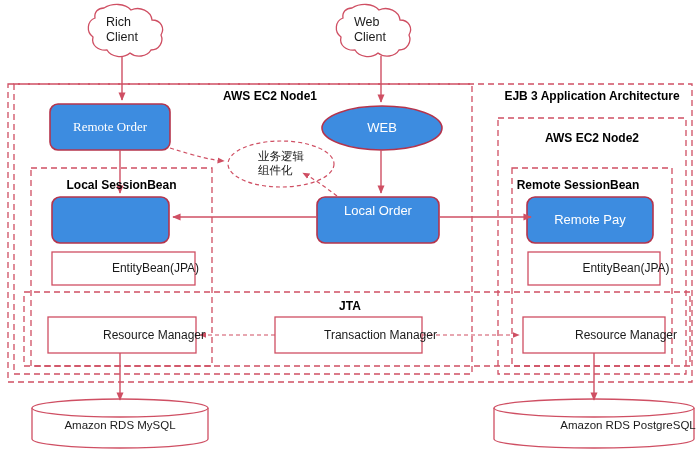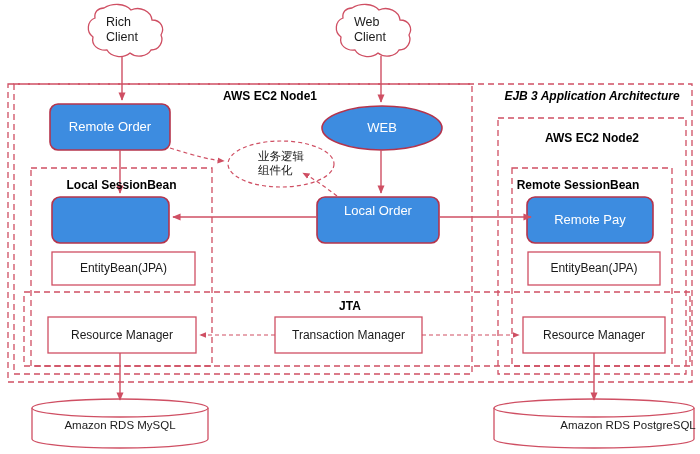--- a/index.html
+++ b/index.html
@@ -3,21 +3,21 @@
 <meta charset="utf-8">
 <style>
   html,body{margin:0;padding:0;background:#ffffff;}
   body{width:700px;height:454px;overflow:hidden;
        font-family:"Liberation Sans","DejaVu Sans",sans-serif;}
   #stage{position:relative;width:700px;height:454px;background:#fff;}
   svg#diagram{position:absolute;left:0;top:0;width:700px;height:454px;}
   .lbl{position:absolute;pointer-events:none;
        line-height:1.18;white-space:pre;}
   .lbl-white{color:#ffffff;font-size:13px;}
-  .lbl-dark{color:#1a1a1a;font-size:12px;}
+  .lbl-dark{color:#1a1a1a;font-size:12px;padding-left:32px;}
   .lbl-bold{color:#000000;font-size:12px;font-weight:bold;}
   .lbl-cn{color:#1a1a1a;font-size:11.5px;}
   .lbl-cloud{color:#1a1a1a;font-size:12.5px;}
   .lbl-db{color:#1a1a1a;font-size:11.5px;}
   .ctr{display:flex;align-items:center;justify-content:center;}
 </style>
 </head>
 <body>
 
 <div id="stage">
@@ -115,27 +115,27 @@
     <line x1="275" y1="335" x2="200" y2="335" stroke="#cf4f63" stroke-width="1.2" stroke-dasharray="4,3" marker-end="url(#arrowDash)"></line>
     <line x1="422" y1="335" x2="519" y2="335" stroke="#cf4f63" stroke-width="1.2" stroke-dasharray="4,3" marker-end="url(#arrowDash)"></line>
   </svg>
 
   <div class="lbl lbl-cloud ctr" style="left:82px;top:14px;width:80px;height:32px;">Rich
 Client</div>
   <div class="lbl lbl-cloud ctr" style="left:330px;top:14px;width:80px;height:32px;">Web
 Client</div>
 
   <div class="lbl lbl-bold ctr" style="left:190px;top:88px;width:160px;height:16px;">AWS EC2 Node1</div>
-  <div class="lbl lbl-bold ctr" style="left:486px;top:88px;width:212px;height:16px;font-style:italic;">EJB 3 Application Architecture</div>
+  <div class="lbl lbl-bold ctr" style="left:486px;top:88px;width:212px;height:16px;">EJB 3 Application Architecture</div>
   <div class="lbl lbl-bold ctr" style="left:498px;top:130px;width:188px;height:16px;">AWS EC2 Node2</div>
   <div class="lbl lbl-bold ctr" style="left:31px;top:177px;width:181px;height:16px;">Local SessionBean</div>
   <div class="lbl lbl-bold ctr" style="left:498px;top:177px;width:160px;height:16px;">Remote SessionBean</div>
   <div class="lbl lbl-bold ctr" style="left:310px;top:298px;width:80px;height:16px;">JTA</div>
 
-  <div class="lbl lbl-white ctr" style="left:50px;top:104px;width:120px;height:46px;">Remote Order</div>
+  <div class="lbl lbl-white ctr" style="left:50px;top:104px;width:120px;height:46px;font-family:Liberation Serif, serif;">Remote Order</div>
   <div class="lbl lbl-white ctr" style="left:317px;top:188px;width:122px;height:46px;">Local Order</div>
   <div class="lbl lbl-white ctr" style="left:527px;top:197px;width:126px;height:46px;">Remote Pay</div>
   <div class="lbl lbl-white ctr" style="left:322px;top:106px;width:120px;height:44px;">WEB</div>
 
   <div class="lbl lbl-dark ctr" style="left:52px;top:252px;width:143px;height:33px;">EntityBean(JPA)</div>
   <div class="lbl lbl-dark ctr" style="left:528px;top:252px;width:132px;height:33px;">EntityBean(JPA)</div>
 
   <div class="lbl lbl-dark ctr" style="left:48px;top:317px;width:148px;height:36px;">Resource Manager</div>
   <div class="lbl lbl-dark ctr" style="left:275px;top:317px;width:147px;height:36px;">Transaction Manager</div>
   <div class="lbl lbl-dark ctr" style="left:523px;top:317px;width:142px;height:36px;">Resource Manager</div>

